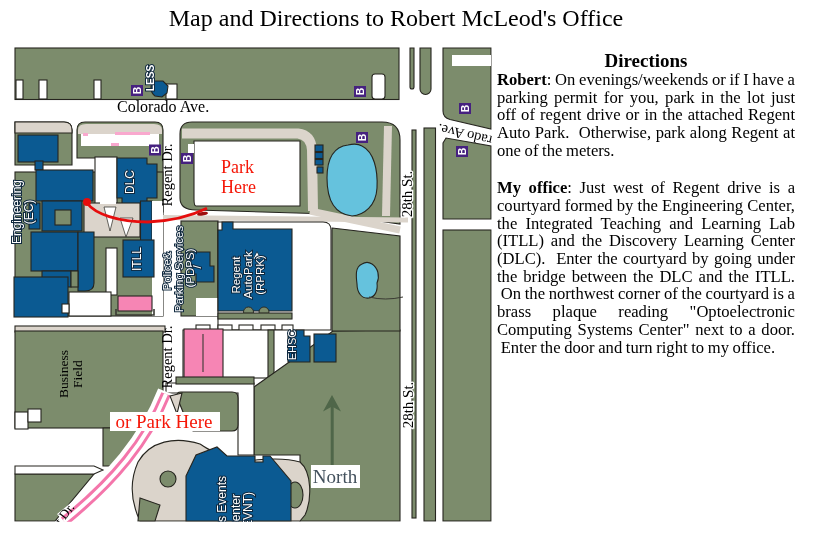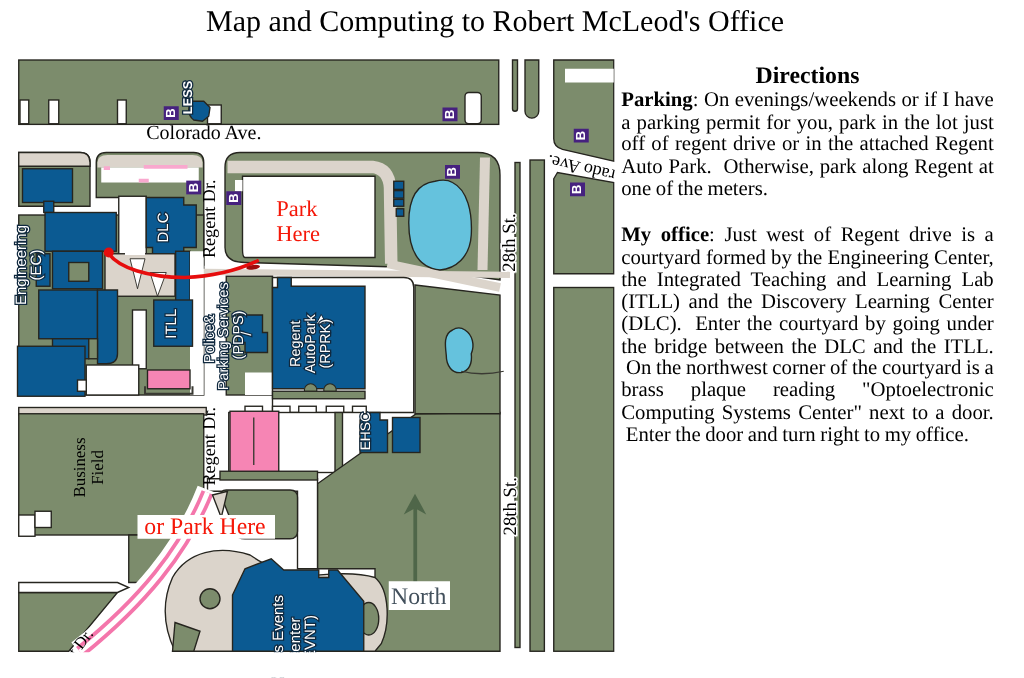--- a/index.html
+++ b/index.html
@@ -1,20 +1,20 @@
 <!DOCTYPE html>
 <html><head><meta charset="utf-8"><style>
 html,body{margin:0;padding:0;background:#fff;width:819px;height:542px;overflow:hidden}
 body{font-family:"Liberation Serif",serif;position:relative;color:#000}
 .lbl{font-family:"Liberation Sans",sans-serif;fill:#fff;stroke:#10293f;stroke-width:2px;paint-order:stroke fill;}
 .blk{font-family:"Liberation Serif",serif;fill:#000}
 </style></head>
 <body>
 
-<div style="position:absolute;left:0;top:5px;width:792px;text-align:center;font-size:24px;">Map and Computing to Robert McLeod's Office</div>
+<div style="position:absolute;left:0;top:5px;width:792px;text-align:center;font-size:24px;">Map and Directions to Robert McLeod's Office</div>
 
 <svg style="position:absolute;left:0;top:0" width="819" height="542" viewBox="0 0 819 542">
 <g stroke="#26251f" stroke-width="1.1">
 
 <g>
 <rect x="15" y="48" width="384" height="51.5" fill="#7C8C6C"></rect>
 <rect x="16" y="80" width="7" height="19" fill="#fff"></rect>
 <rect x="39" y="80" width="8" height="19" fill="#fff"></rect>
 <rect x="94" y="80" width="7" height="19" fill="#fff"></rect>
 <rect x="166" y="84" width="11" height="15" fill="#fff"></rect>
@@ -316,16 +316,16 @@
 <rect x="0" y="521.8" width="819" height="21"></rect>
 <rect x="491.8" y="40" width="5" height="500"></rect>
 </g>
 </g>
 </svg>
 
 <div style="position:absolute;left:497px;top:51px;width:298px;font-size:16.6px;line-height:17.72px;text-align:justify;word-spacing:-0.5px;">
 
 <div style="text-align:center;font-weight:bold;font-size:19px;line-height:20px;">Directions</div>
 
-<p style="margin:0 0 19.5px 0;"><b>Parking</b>: On evenings/weekends or if I have a parking permit for you, park in the lot just off of regent drive or in the attached Regent Auto Park.&nbsp; Otherwise, park along Regent at one of the meters.</p>
+<p style="margin:0 0 19.5px 0;"><b>Robert</b>: On evenings/weekends or if I have a parking permit for you, park in the lot just off of regent drive or in the attached Regent Auto Park.&nbsp; Otherwise, park along Regent at one of the meters.</p>
 
 <p style="margin:0;"><b>My office</b>: Just west of Regent drive is a courtyard formed by the Engineering Center, the Integrated Teaching and Learning Lab (ITLL) and the Discovery Learning Center (DLC).&nbsp; Enter the courtyard by going under the bridge between the DLC and the ITLL. &nbsp;On the northwest corner of the courtyard is a brass plaque reading "Optoelectronic Computing Systems Center" next to a door. &nbsp;Enter the door and turn right to my office.</p>
 </div>
 
 </body></html>

